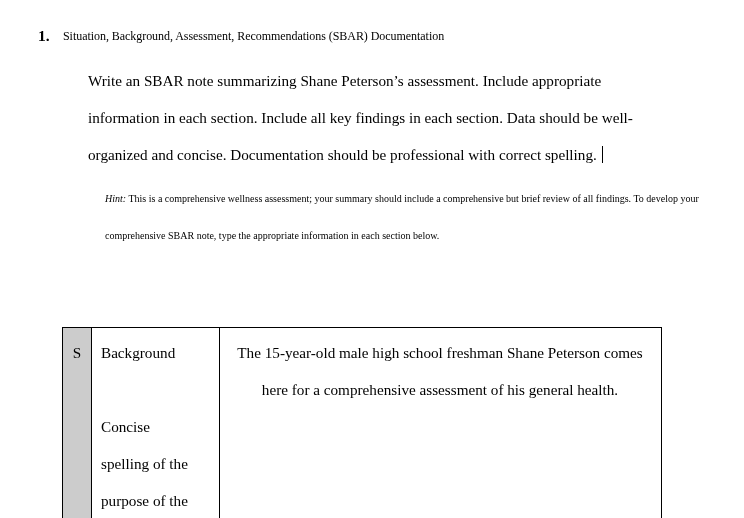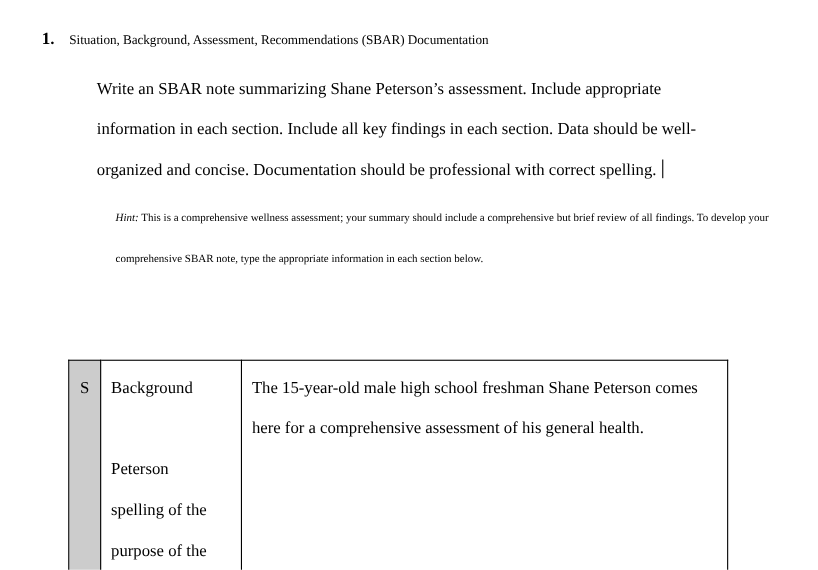--- a/index.html
+++ b/index.html
@@ -103,20 +103,21 @@
     padding: 6px 0 0 0;
   }
   .col-label {
     width: 127px;
   }
   .col-label .cell-inner {
     padding: 6px 6px 6px 9px;
   }
   .col-content .cell-inner {
     padding: 6px 10px 6px 9px;
+    text-align: center;
   }
   .label-block { }
   .label-gap {
     height: 37px;
   }
   .content-line { }
 </style>
 </head>
 <body>
 
@@ -138,21 +139,21 @@
   <table class="sbar-table">
     <tbody>
       <tr>
         <td class="col-letter">
           <div class="cell-inner">S</div>
         </td>
         <td class="col-label">
           <div class="cell-inner">
             <div class="label-block">Background</div>
             <div class="label-gap"></div>
-            <div class="label-block">Peterson</div>
+            <div class="label-block">Concise</div>
             <div class="label-block">spelling of the</div>
             <div class="label-block">purpose of the</div>
           </div>
         </td>
         <td class="col-content">
           <div class="cell-inner">
             <div class="content-line">The 15-year-old male high school freshman Shane Peterson comes</div>
             <div class="content-line">here for a comprehensive assessment of his general health.</div>
           </div>
         </td>

